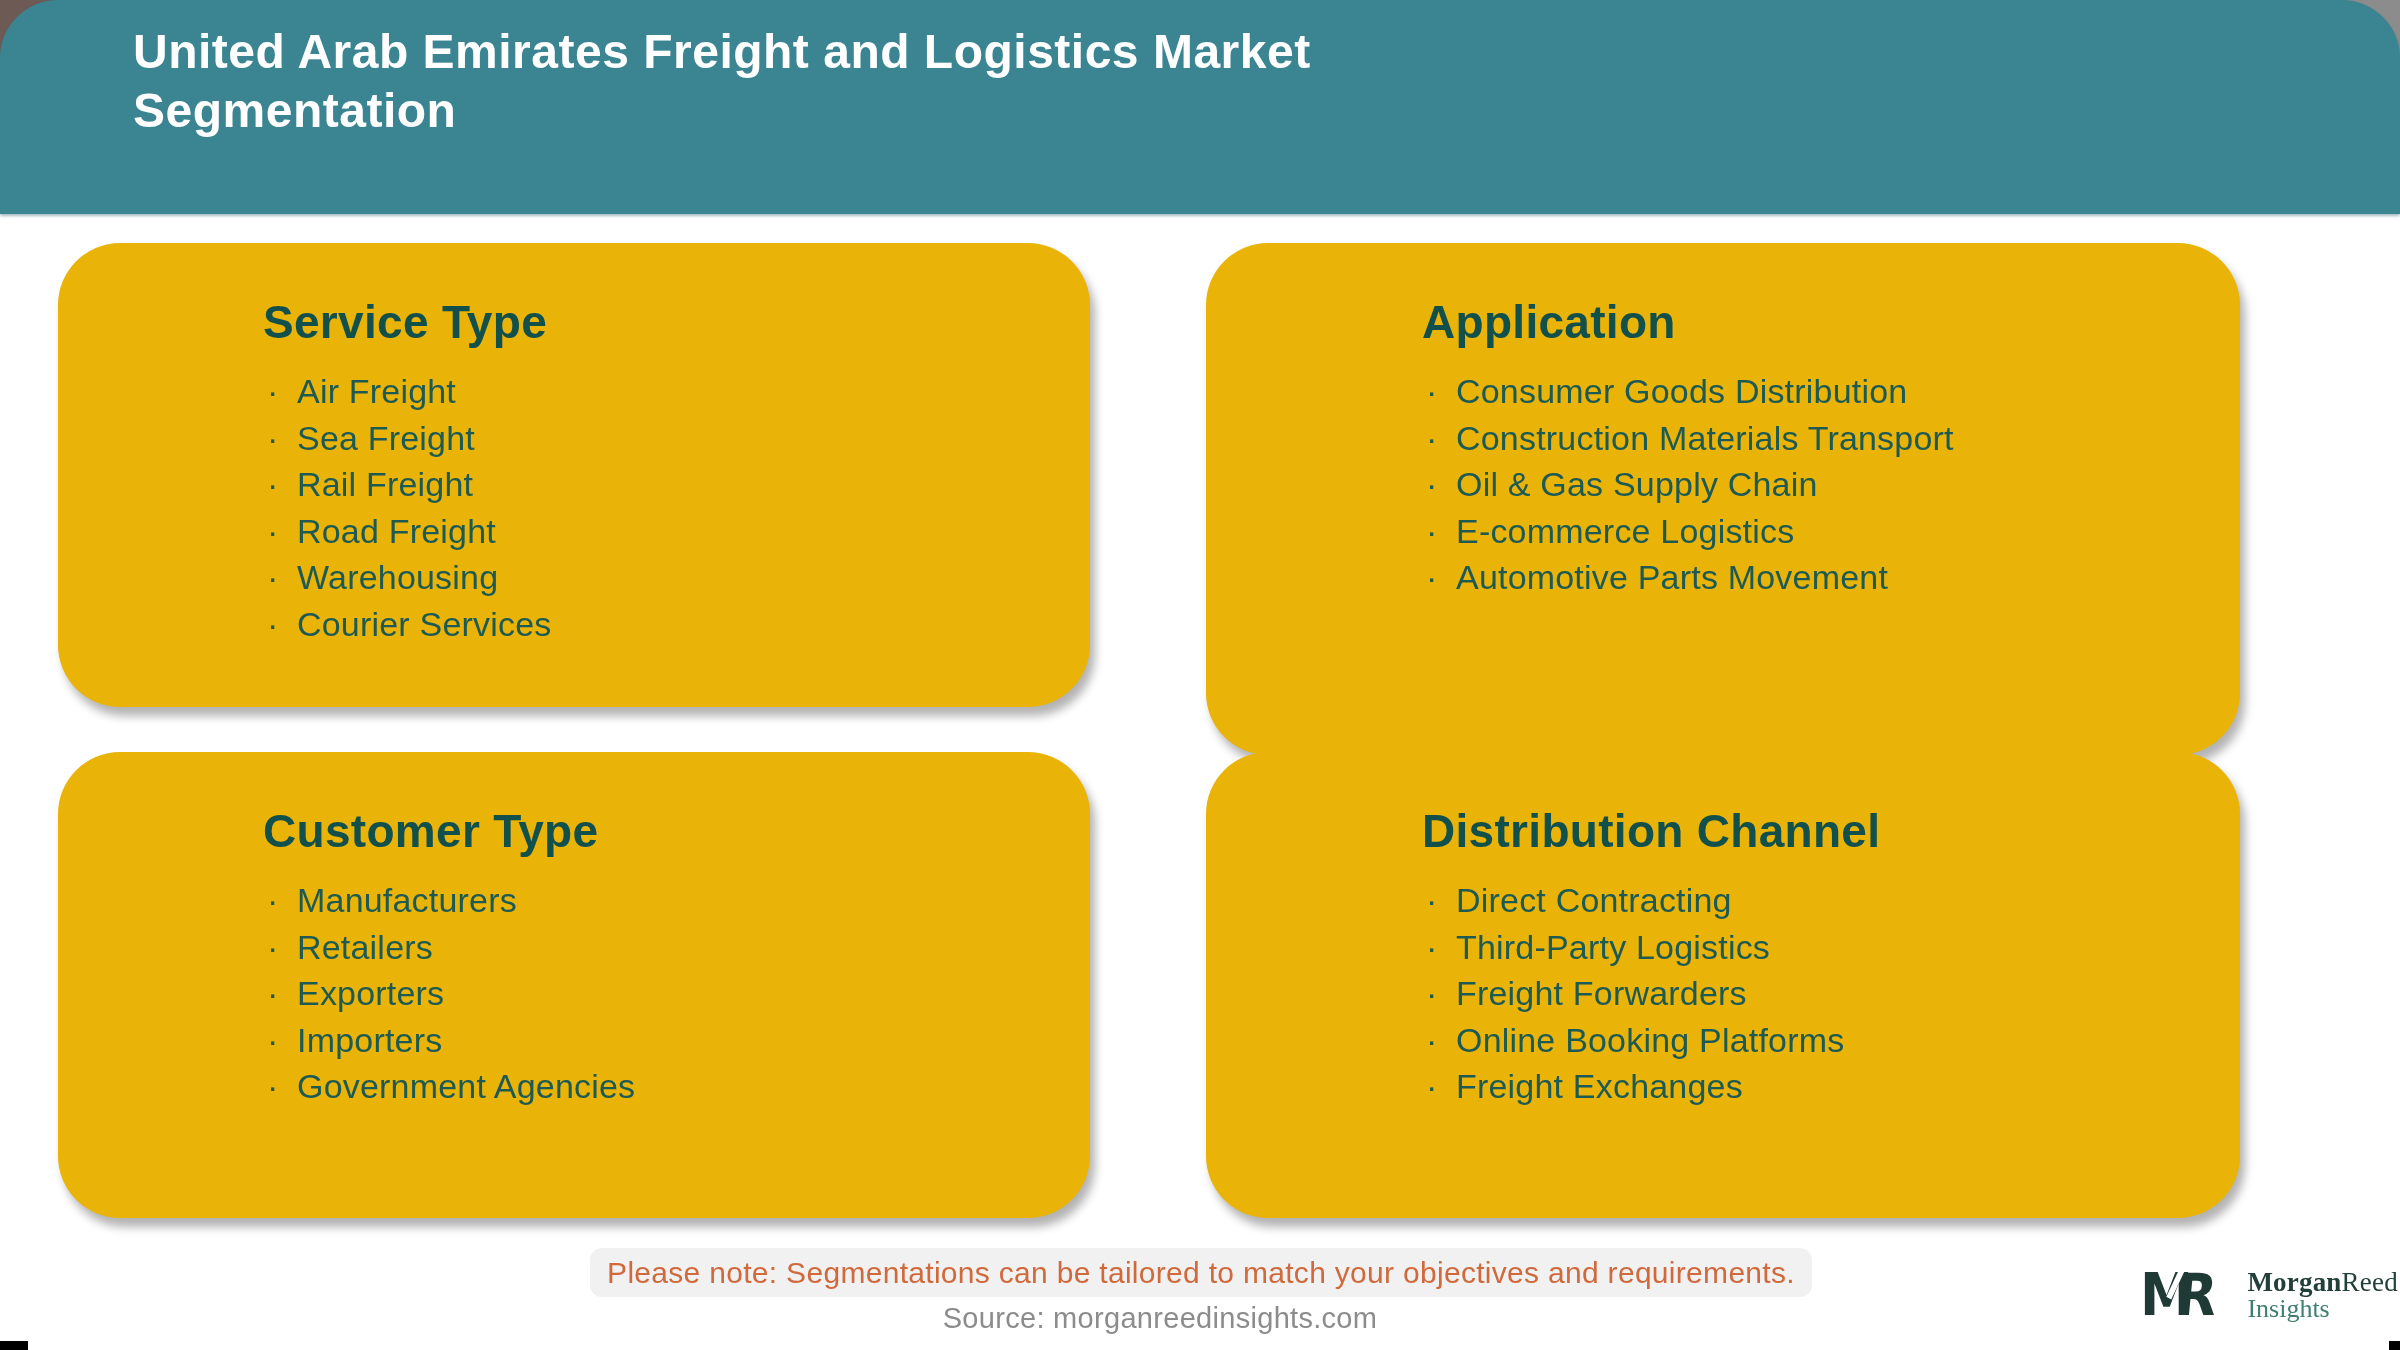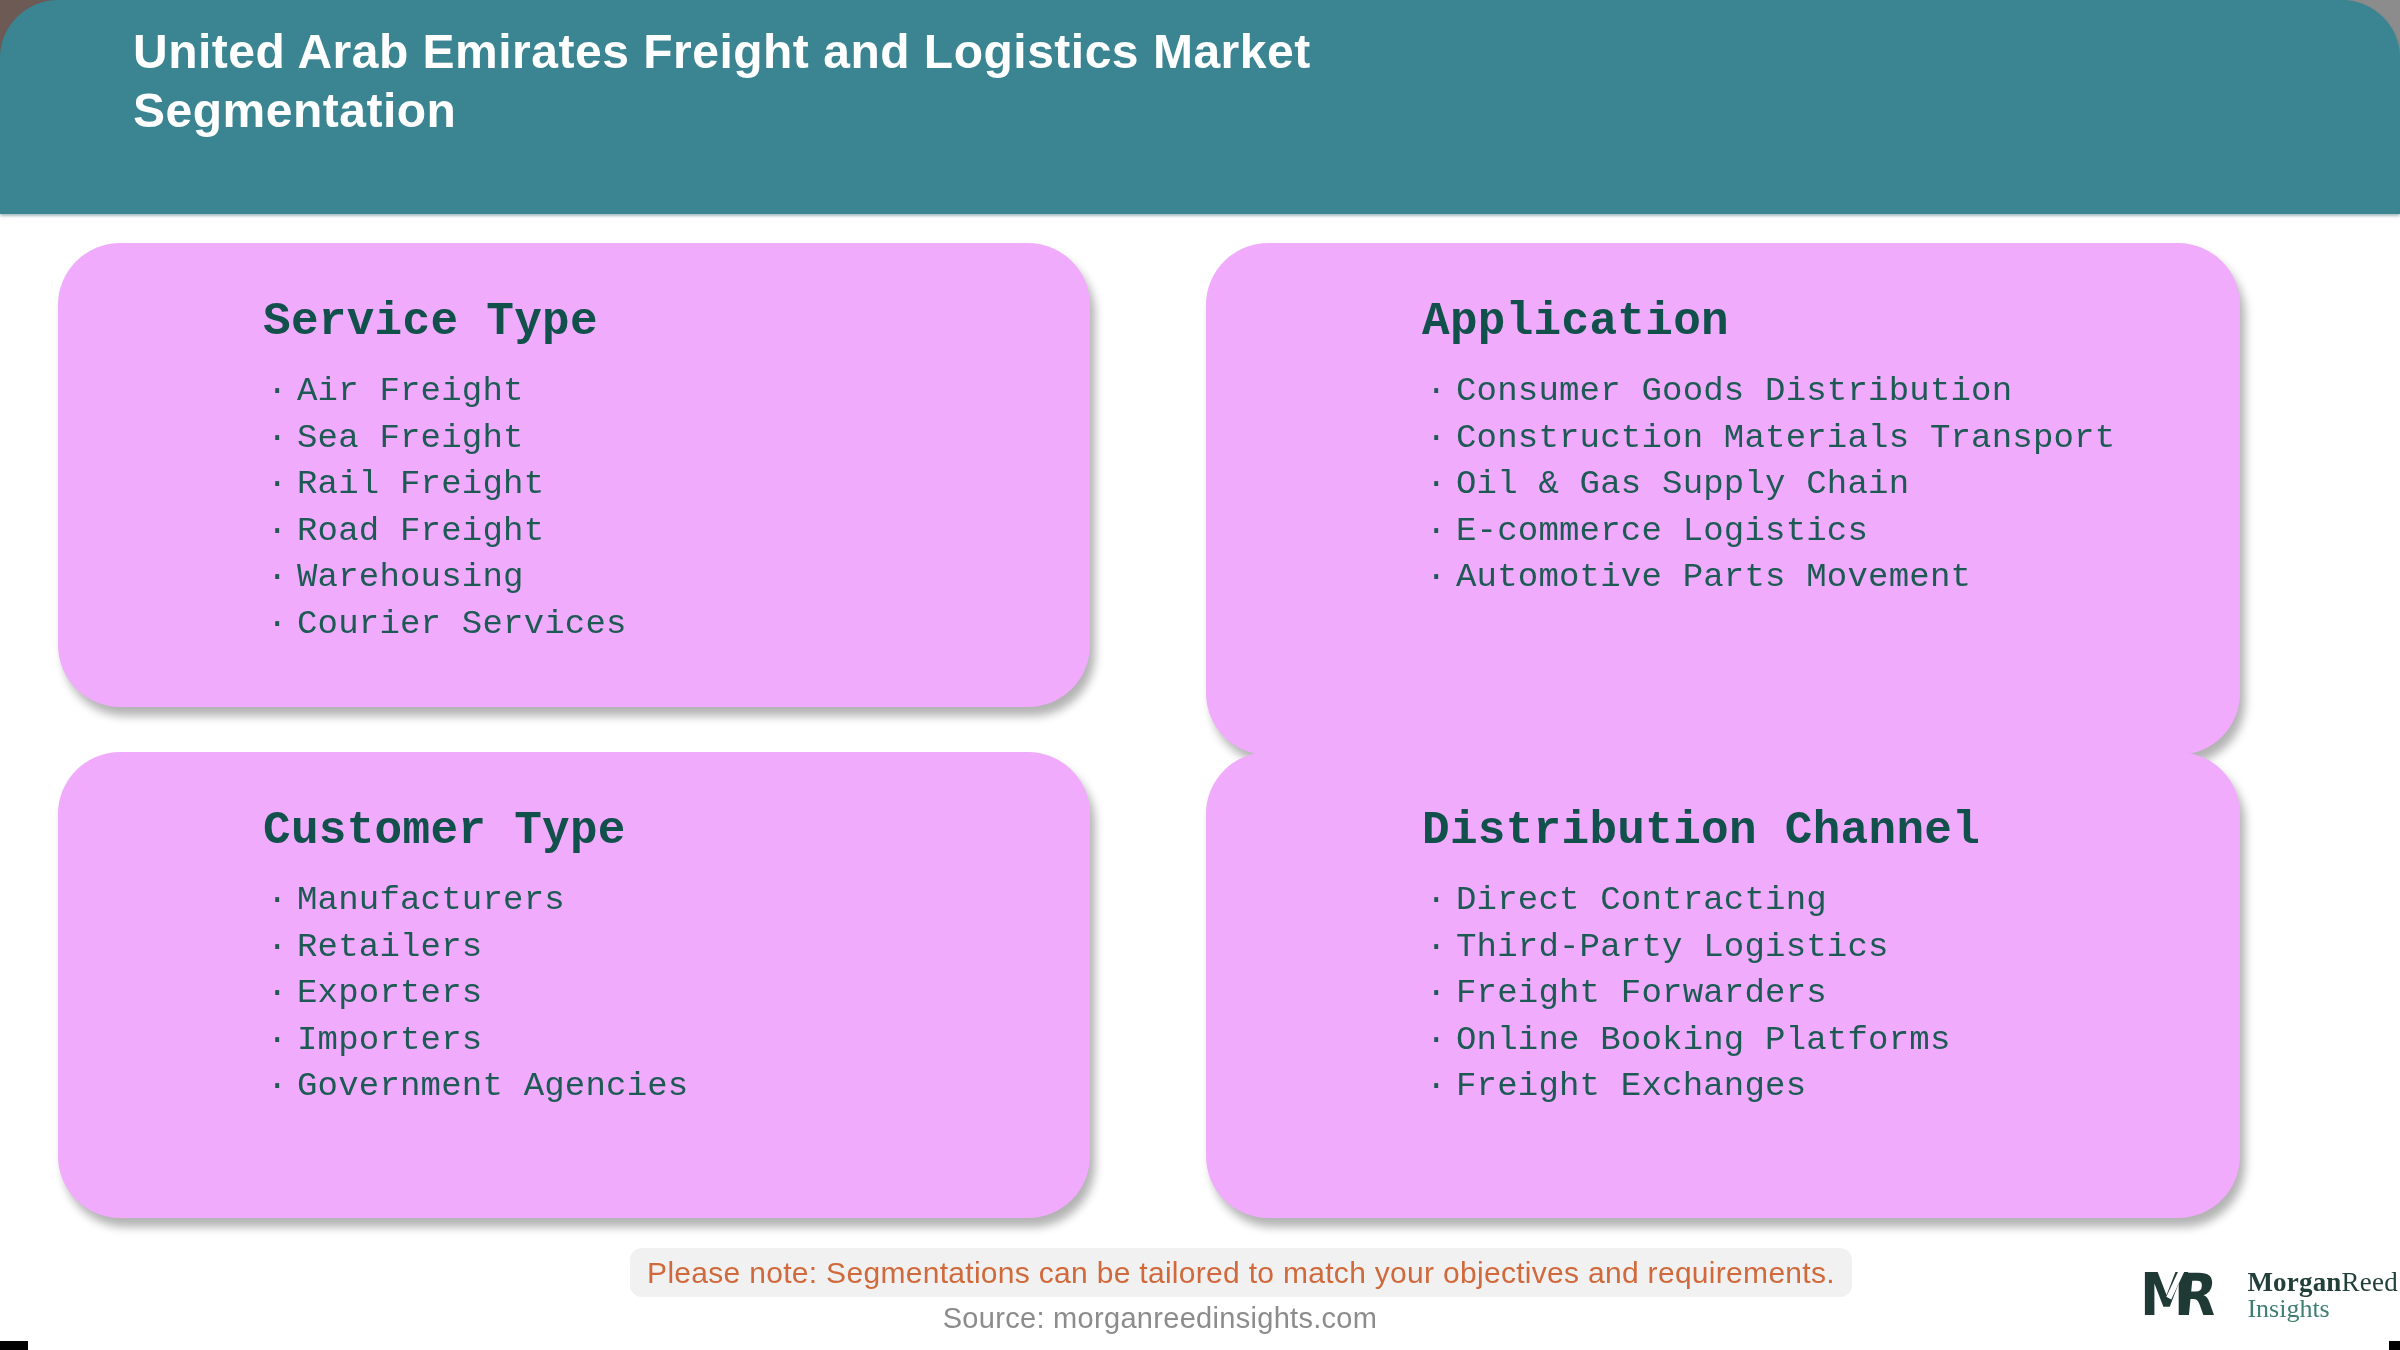--- a/index.html
+++ b/index.html
@@ -29,27 +29,26 @@
     max-width: 1430px;
     margin: 0;
     color: #ffffff;
     font-size: 48px; font-weight: bold; line-height: 59px;
     letter-spacing: 0.5px;
   }
 
   
   .card {
     position: absolute;
-    background: #f0abfc;
+    background: #eab308;
     border-radius: 62px;
     box-shadow: 5px 9px 10px rgba(0,0,0,0.30);
     box-sizing: border-box;
     padding: 52px 40px 0 205px;
     z-index: 1;
-    font-family: Liberation Mono, monospace;
   }
   .card.right { padding-left: 216px; }
   .card.c1 { left: 58px;   top: 243px; width: 1032px; height: 464px; }
   .card.c2 { left: 1206px; top: 243px; width: 1034px; height: 512px; }
   .card.c3 { left: 58px;   top: 752px; width: 1032px; height: 466px; }
   .card.c4 { left: 1206px; top: 752px; width: 1034px; height: 466px; }
 
   .card h2 {
     margin: 0 0 18px 0;
     font-size: 46px; font-weight: bold; line-height: 55px;
@@ -66,21 +65,20 @@
     white-space: nowrap;
   }
   .card li .bullet { display: inline-block; width: 30px; color: #1c5a53; }
 
   
   .note-bar {
     position: absolute; left: 590px; top: 1248px; width: 1222px; height: 49px;
     background: #f1f1f1; border-radius: 12px;
     text-align: center; line-height: 49px;
     z-index: 1;
-    margin-left: 40px;
   }
   .note-bar span {
     font-size: 30px; color: #d0693b; letter-spacing: 0.3px;
   }
   .source-line {
     position: absolute; left: 760px; top: 1302px; width: 800px;
     text-align: center;
     font-size: 29px; color: #8c8c8c; letter-spacing: 0.3px;
     z-index: 1;
   }

